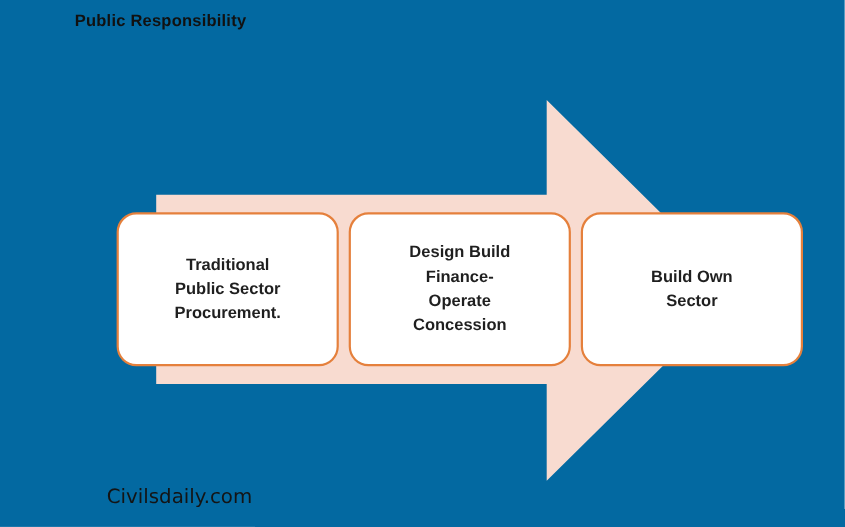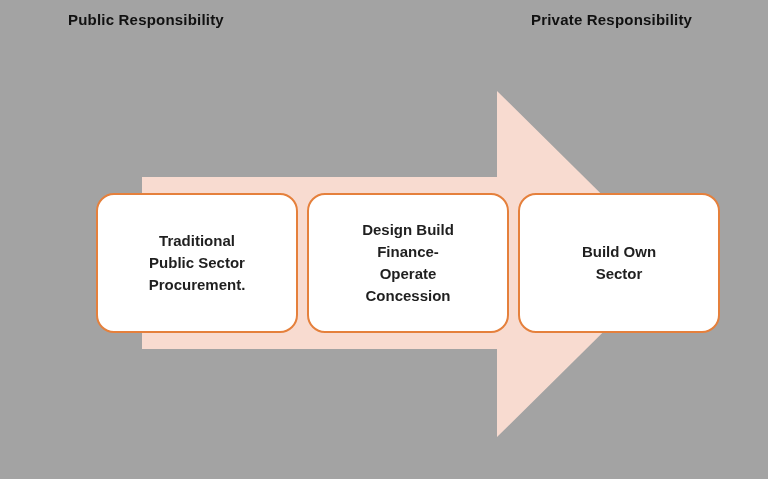--- a/index.html
+++ b/index.html
@@ -4,21 +4,21 @@
 <style>
   html, body {
     margin: 0;
     padding: 0;
     background: #ffffff;
   }
   .canvas {
     position: relative;
     width: 768px;
     height: 479px;
-    background: #a3a3a3;
+    background: #0369a1;
     overflow: hidden;
     font-family: "Liberation Sans", sans-serif;
   }
   .heading {
     position: absolute;
     top: 11px;
     font-size: 15px;
     font-weight: bold;
     color: #111111;
     letter-spacing: 0.2px;
@@ -30,21 +30,21 @@
   .arrow-svg {
     position: absolute;
     left: 0;
     top: 0;
     width: 768px;
     height: 479px;
   }
 
   .stages-row {
     position: absolute;
-    left: 96px;
+    left: 106px;
     top: 193px;
     width: 624px;
     height: 140px;
     display: flex;
     gap: 9px;
     justify-content: space-between;
   }
   .stage-box {
     flex: 1 1 0;
     background: #ffffff;
@@ -74,21 +74,20 @@
     color: #141414;
   }
 </style>
 </head>
 <body>
 
 <div class="canvas">
 
   <div class="heading heading-left">Public Responsibility</div>
 
-  <div class="heading heading-right">Private Responsibility</div>
 
   <svg class="arrow-svg" viewBox="0 0 768 479" aria-hidden="true">
     <polygon points="142,177 497,177 497,91 672,264 497,437 497,349 142,349" fill="#f8dbd0"></polygon>
   </svg>
 
   <div class="stages-row">
     <div class="stage-box">
       <div class="stage-label">Traditional
 Public Sector
 Procurement.</div>
@@ -98,14 +97,15 @@
 Finance-
 Operate
 Concession</div>
     </div>
     <div class="stage-box">
       <div class="stage-label">Build Own
 Sector</div>
     </div>
   </div>
 
+  <div class="watermark">Civilsdaily.com</div>
 
 </div>
 
 </body></html>

